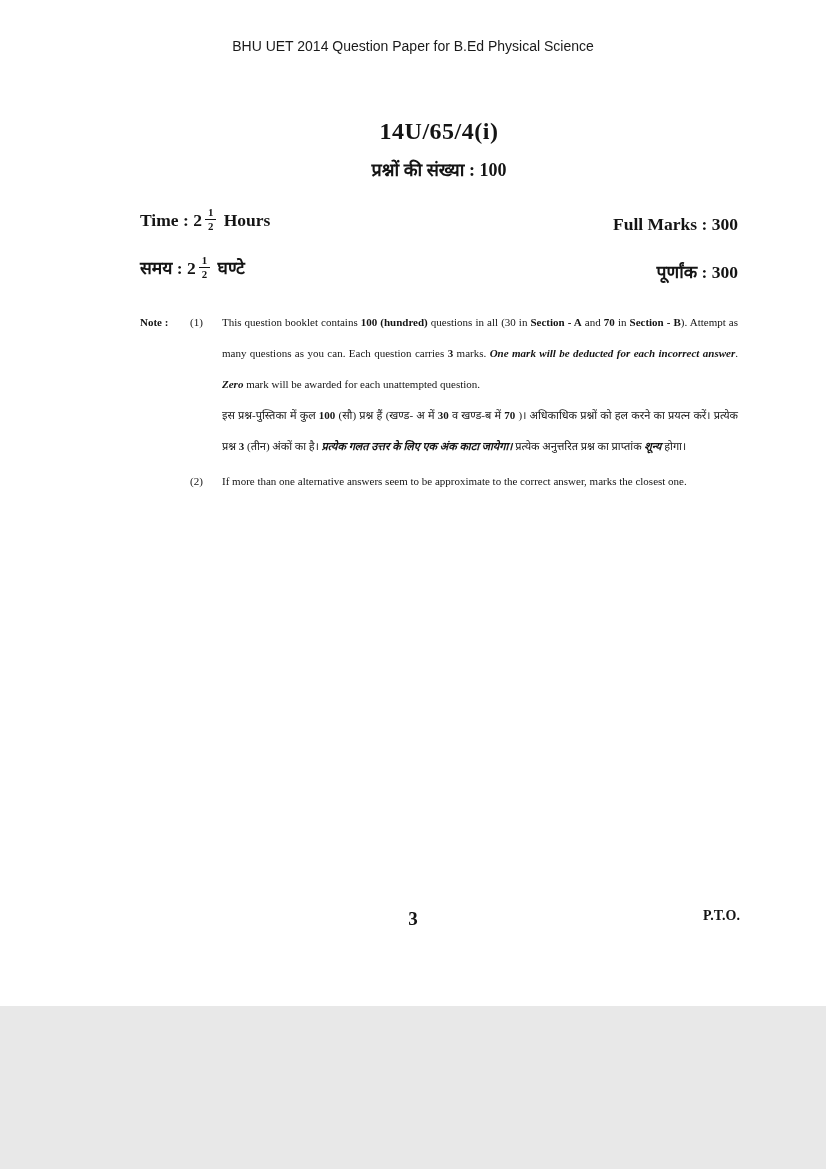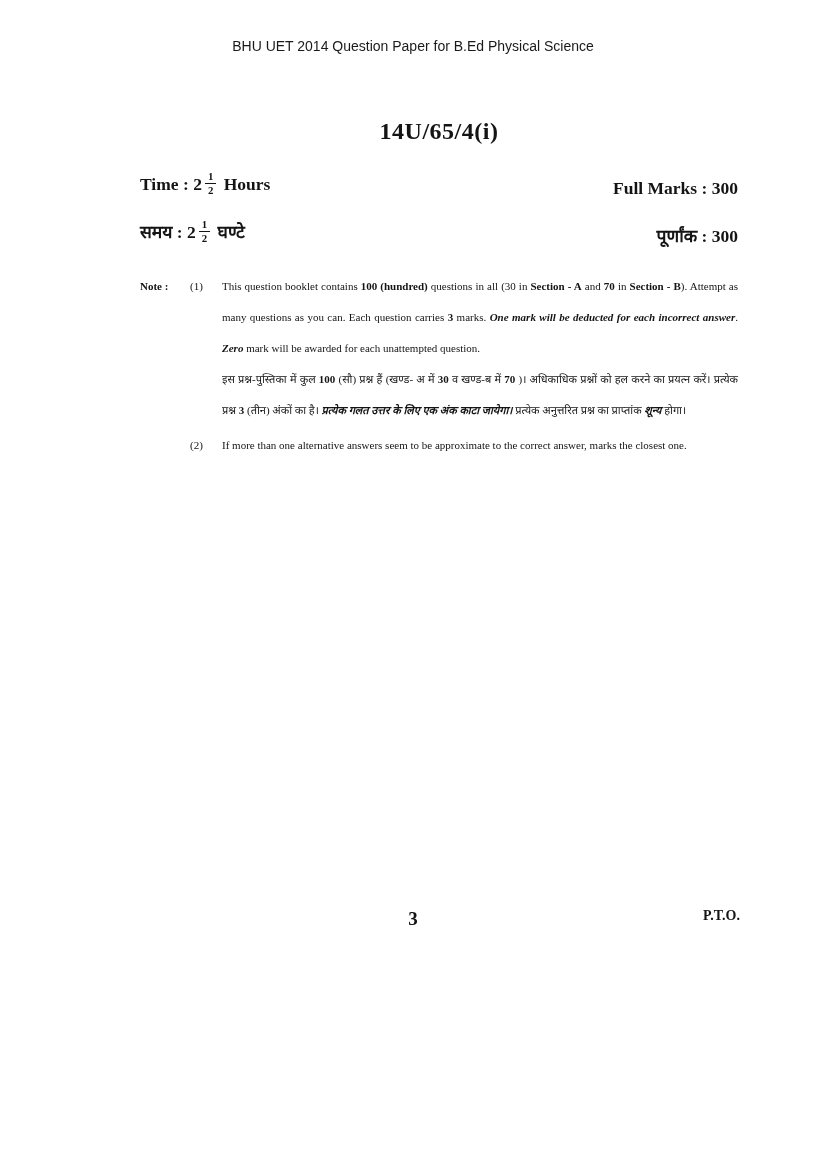--- a/index.html
+++ b/index.html
@@ -1,19 +1,19 @@
 <!DOCTYPE html>
 <html><head>
 <meta charset="utf-8">
 <style>
   html, body { margin: 0; padding: 0; background: #e8e8e8; }
   .page {
     position: relative;
     width: 826px;
-    height: 1169px;
+    height: 1006px;
     margin: 0 auto;
     background: #ffffff;
     font-family: "Liberation Serif", "DejaVu Serif", serif;
     color: #141414;
     overflow: hidden;
   }
   .doc-header {
     position: absolute;
     top: 38px;
     left: 0;
@@ -111,20 +111,21 @@
 
 <div class="page">
 
   <div class="doc-header">BHU UET 2014 Question Paper for B.Ed Physical Science</div>
 
   <div class="content">
 
     <div class="paper-code">14U/65/4(i)</div>
 
 
+    <div class="q-count-hi">प्रश्नों  की  संख्या  :   100</div>
 
     <div class="meta-row">
       <span class="bi"><span>Time : 2</span><span class="frac">
             <span class="fnum">1</span>
             <span class="fden">2</span>
           </span><span> Hours</span></span>
       <span class="bi">Full Marks : 300</span>
     </div>
 
     <div class="meta-row hi">

